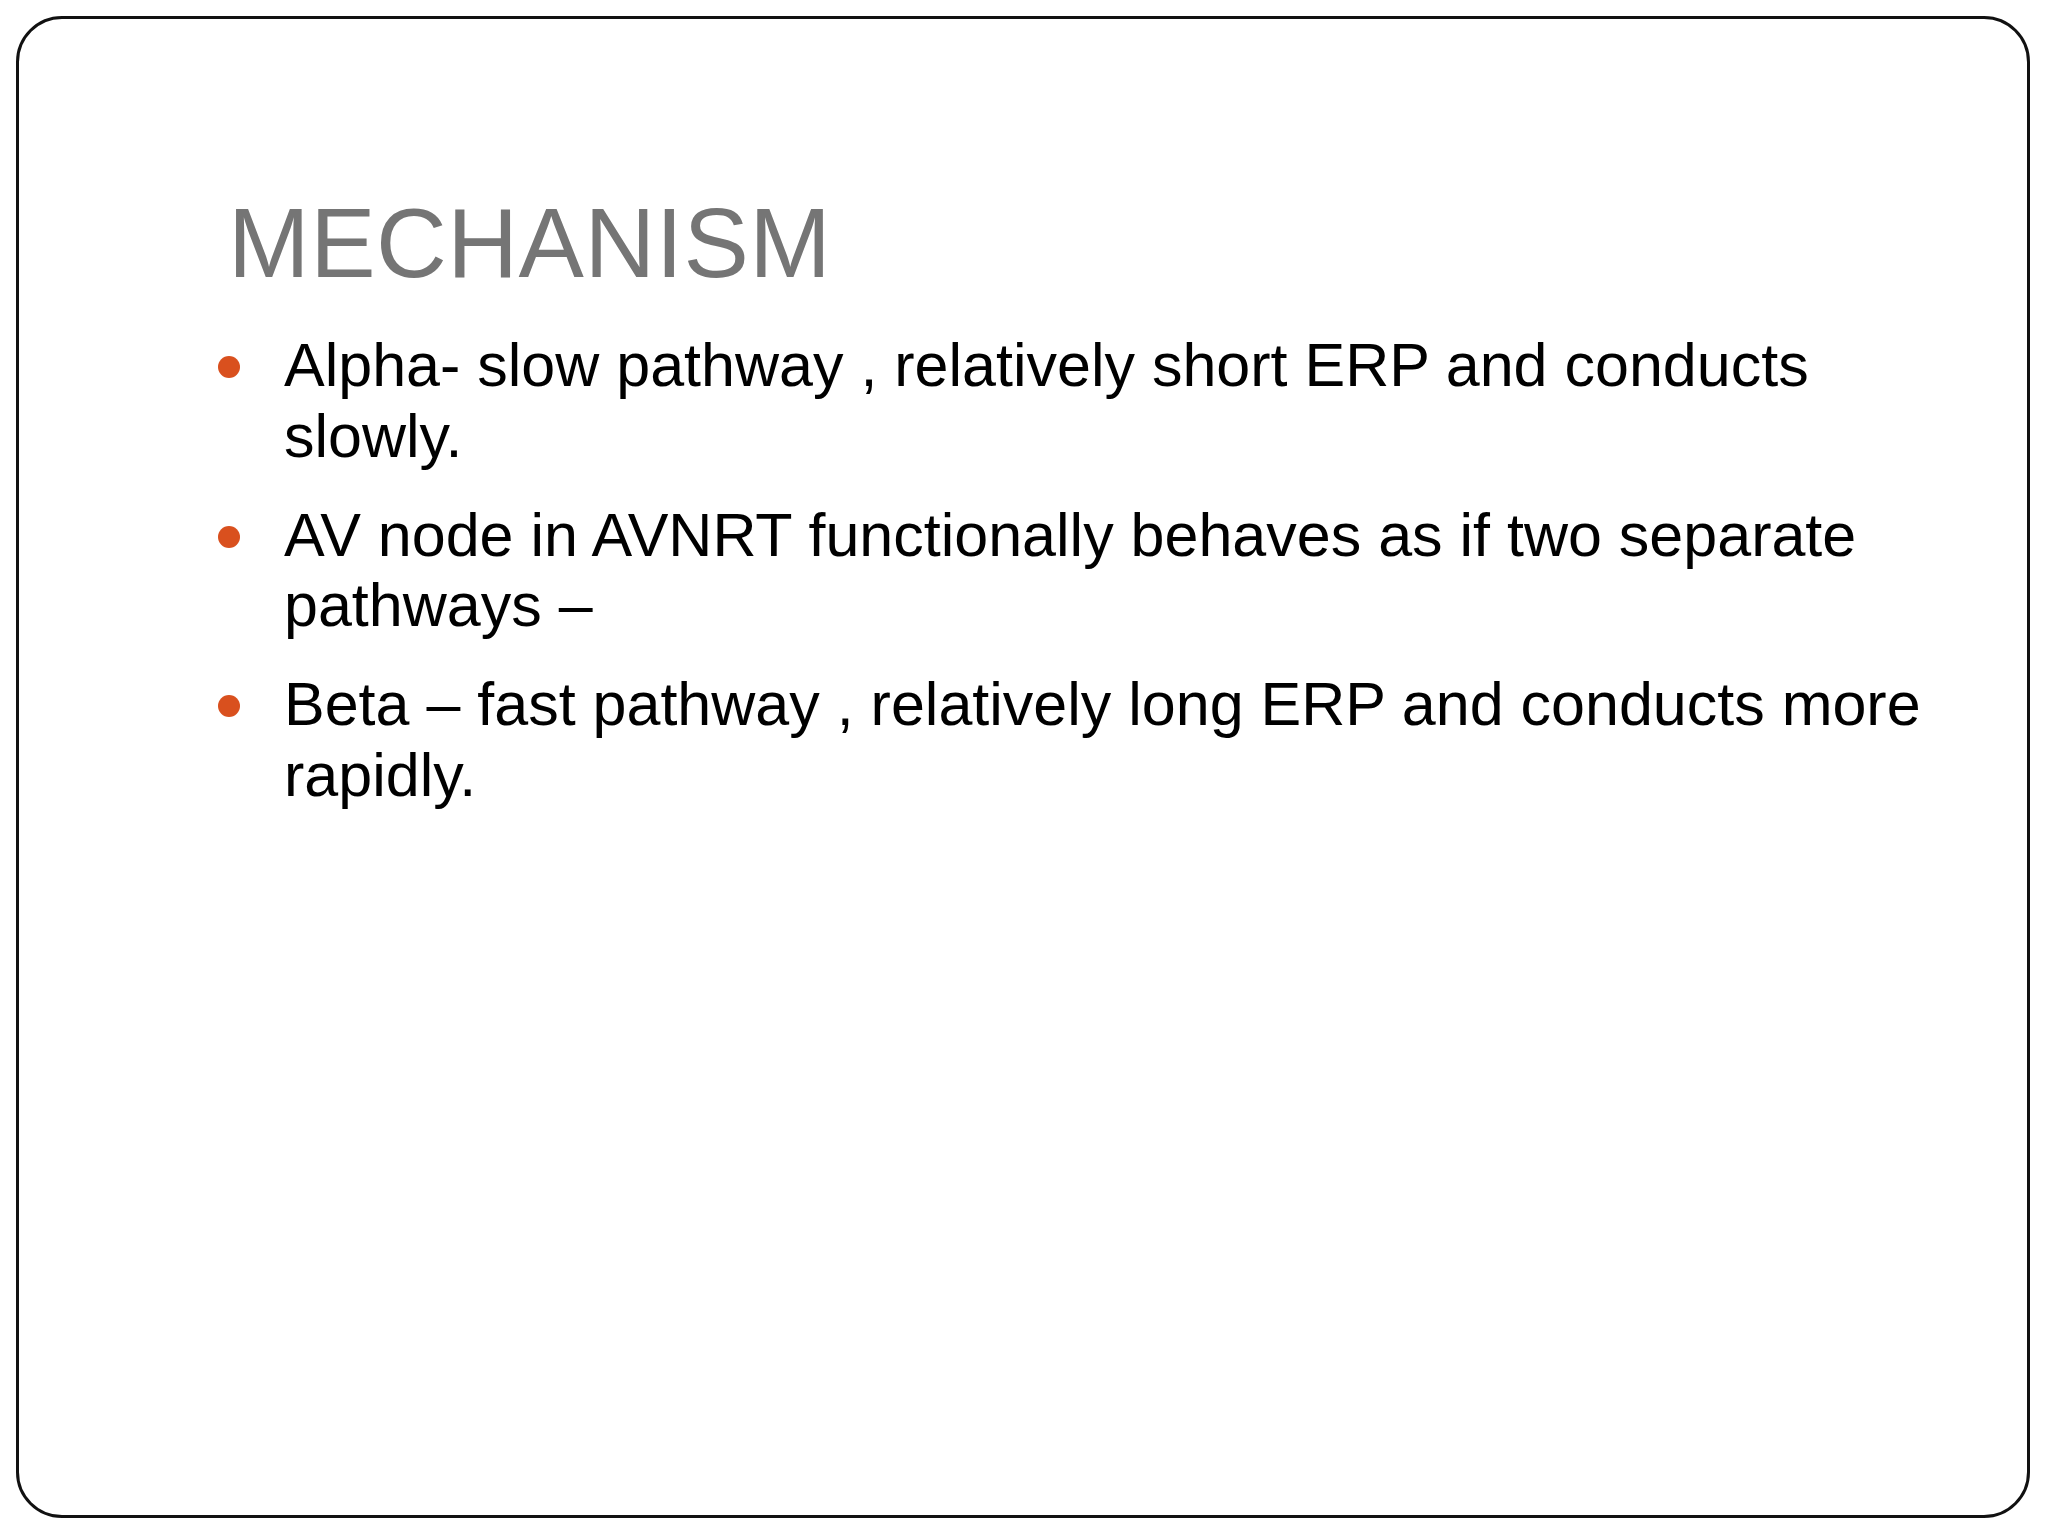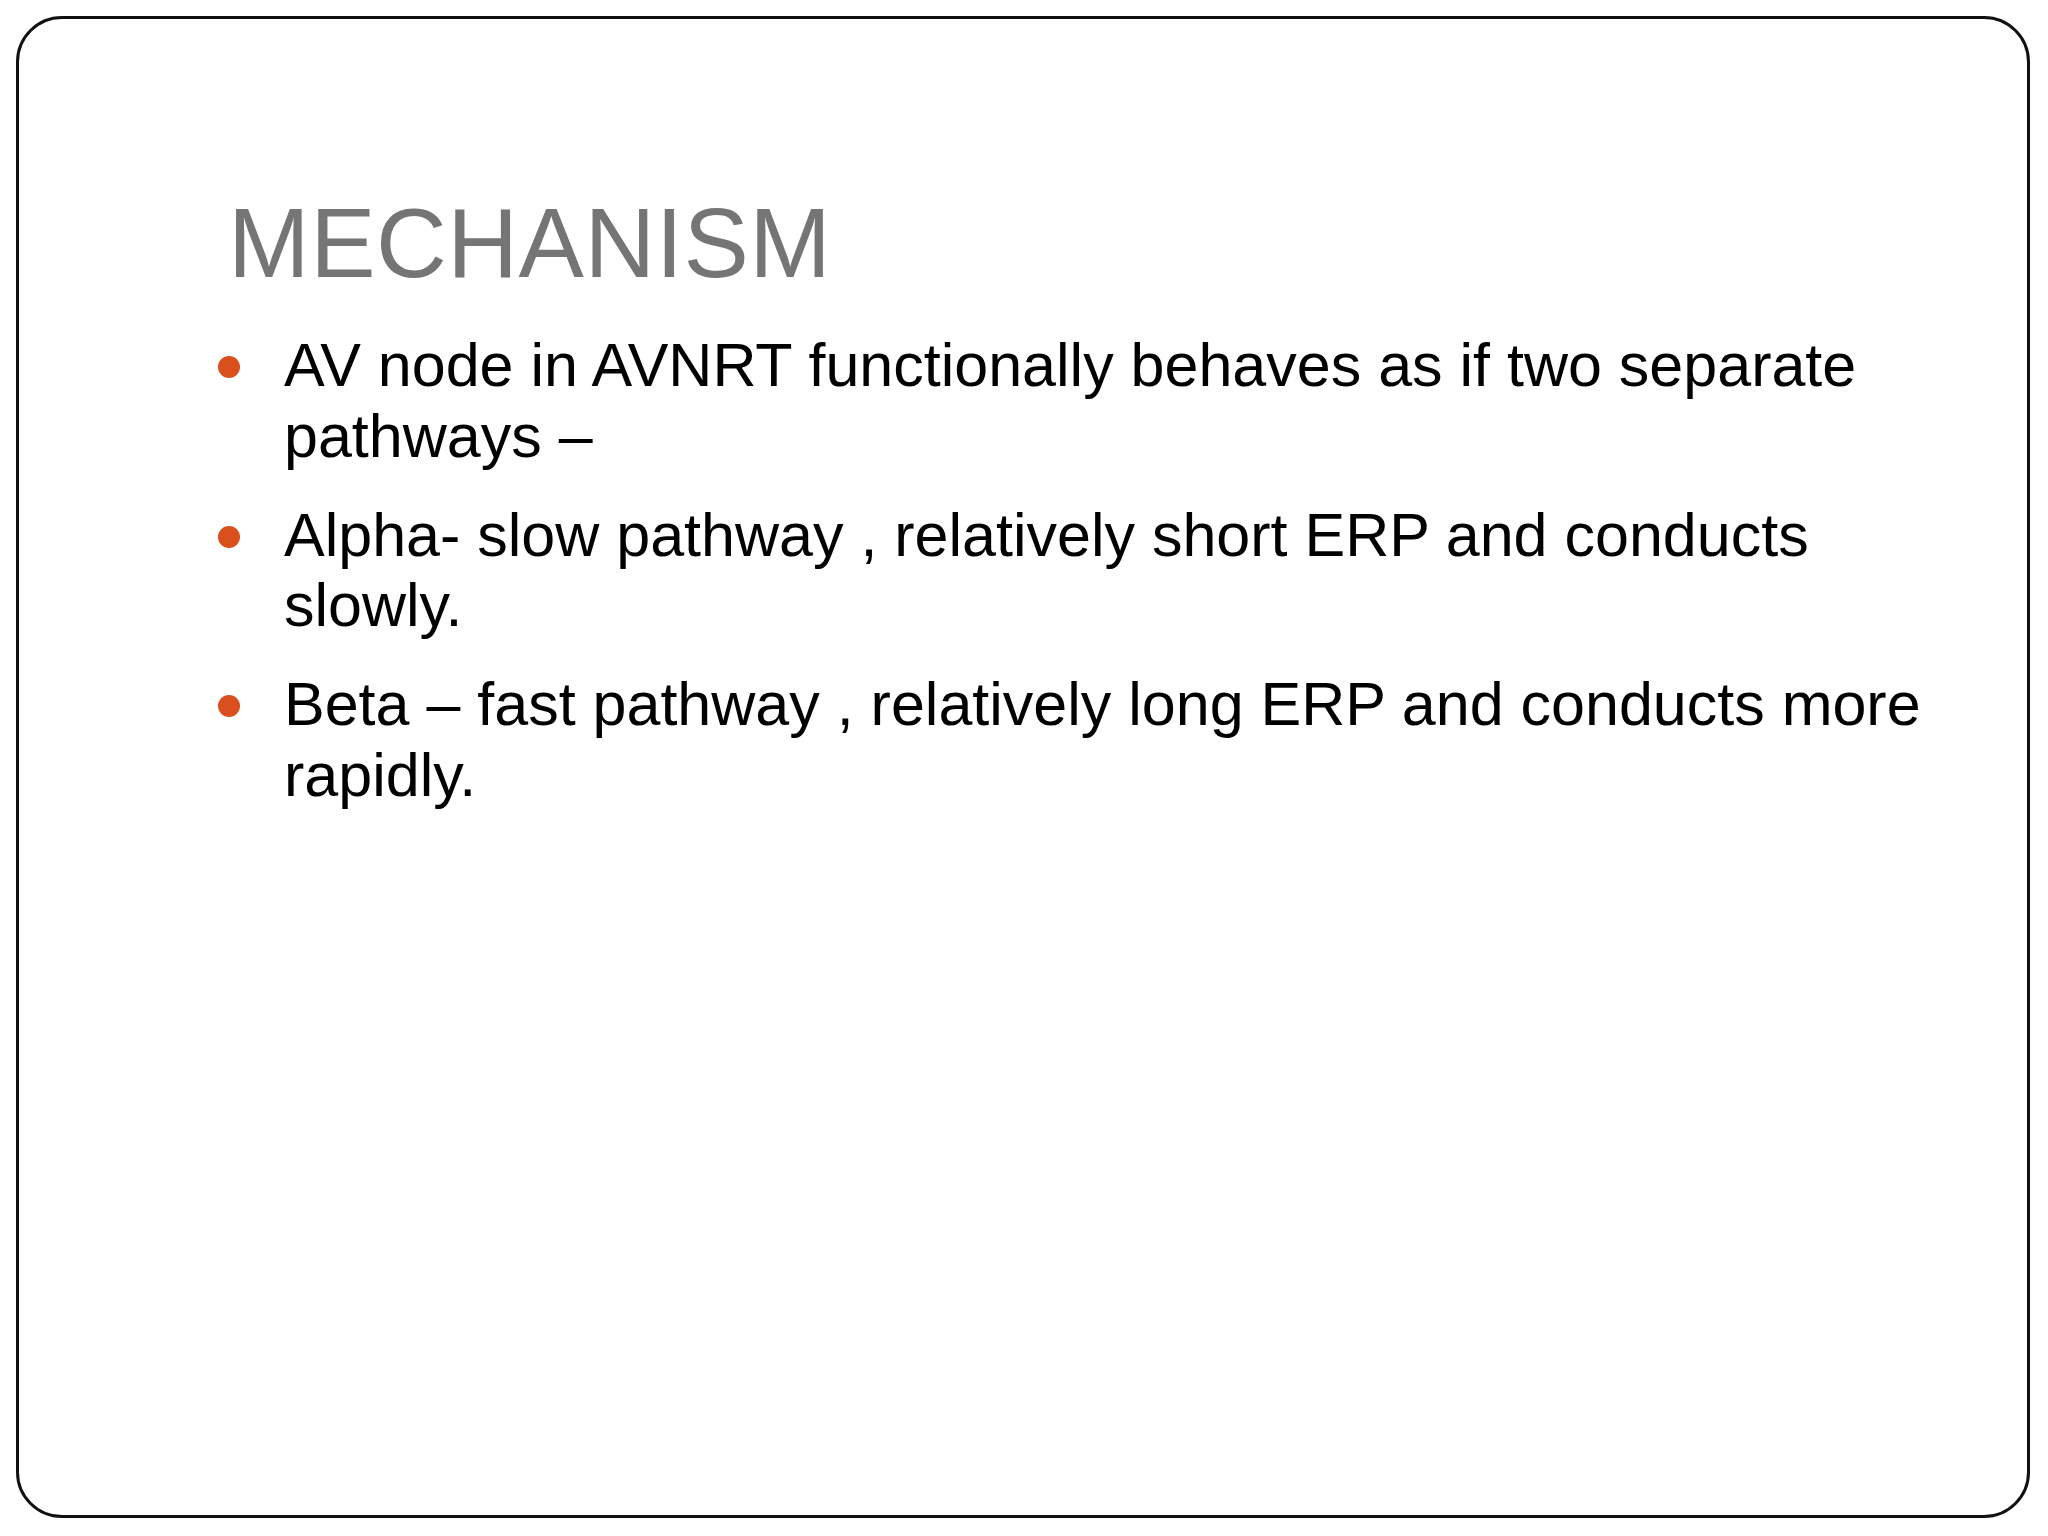--- a/index.html
+++ b/index.html
@@ -98,26 +98,26 @@
   <div class="slide-frame"></div>
 
   <div class="slide-body">
 
     <h1 class="slide-title">MECHANISM</h1>
 
     <ul class="bullet-list" style="list-style:none;margin:0;padding:0;">
 
       <li class="bullet-item">
         <span class="bullet-marker"></span>
-        <span class="bullet-text">AV node in AVNRT functionally behaves as if two separate pathways –</span>
+        <span class="bullet-text">Alpha- slow pathway , relatively short ERP and conducts slowly.</span>
       </li>
 
       <li class="bullet-item">
         <span class="bullet-marker"></span>
-        <span class="bullet-text">Alpha- slow pathway , relatively short ERP and conducts slowly.</span>
+        <span class="bullet-text">AV node in AVNRT functionally behaves as if two separate pathways –</span>
       </li>
 
       <li class="bullet-item">
         <span class="bullet-marker"></span>
         <span class="bullet-text">Beta – fast pathway , relatively long ERP and conducts more rapidly.</span>
       </li>
 
     </ul>
 
   </div>

